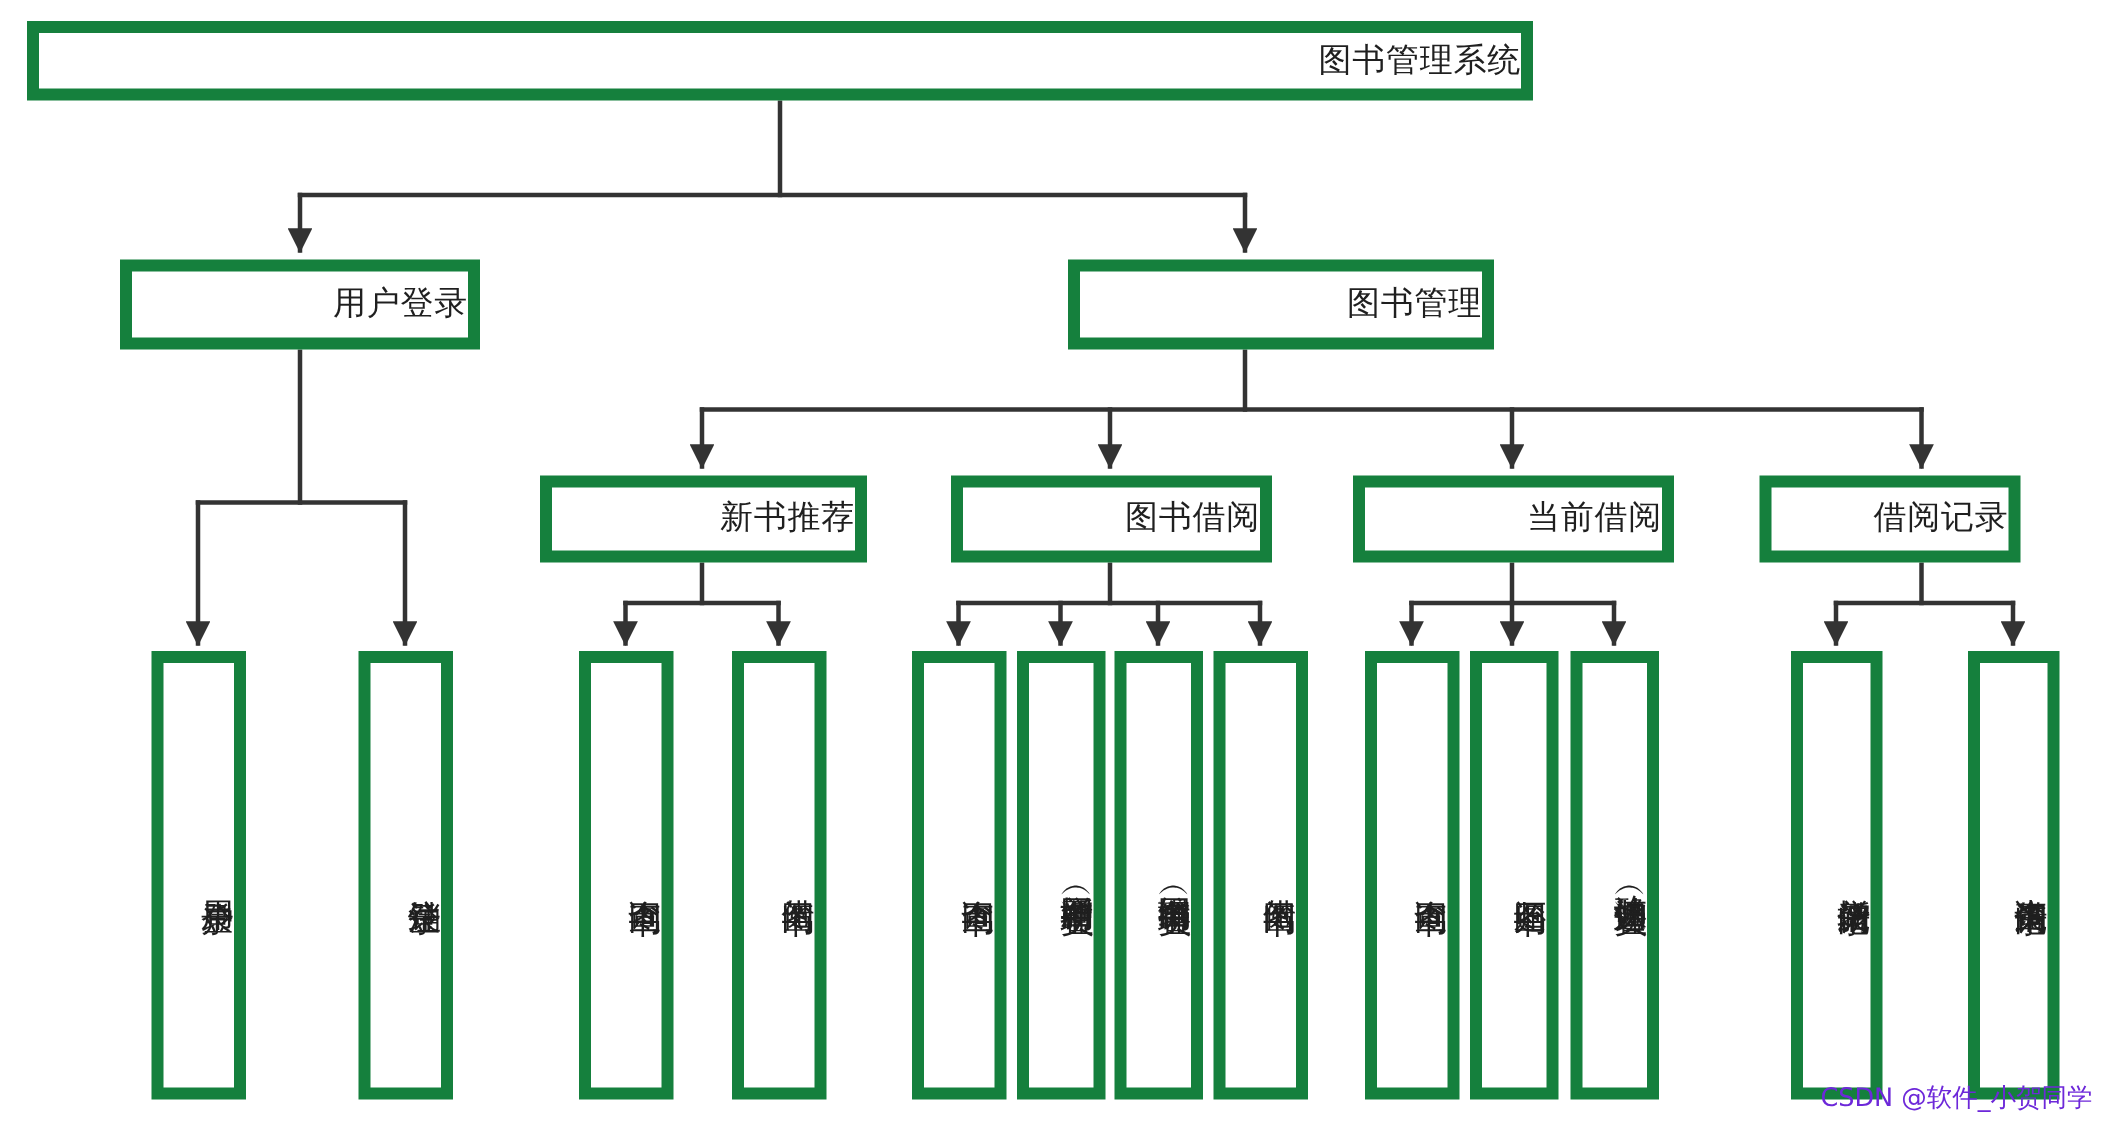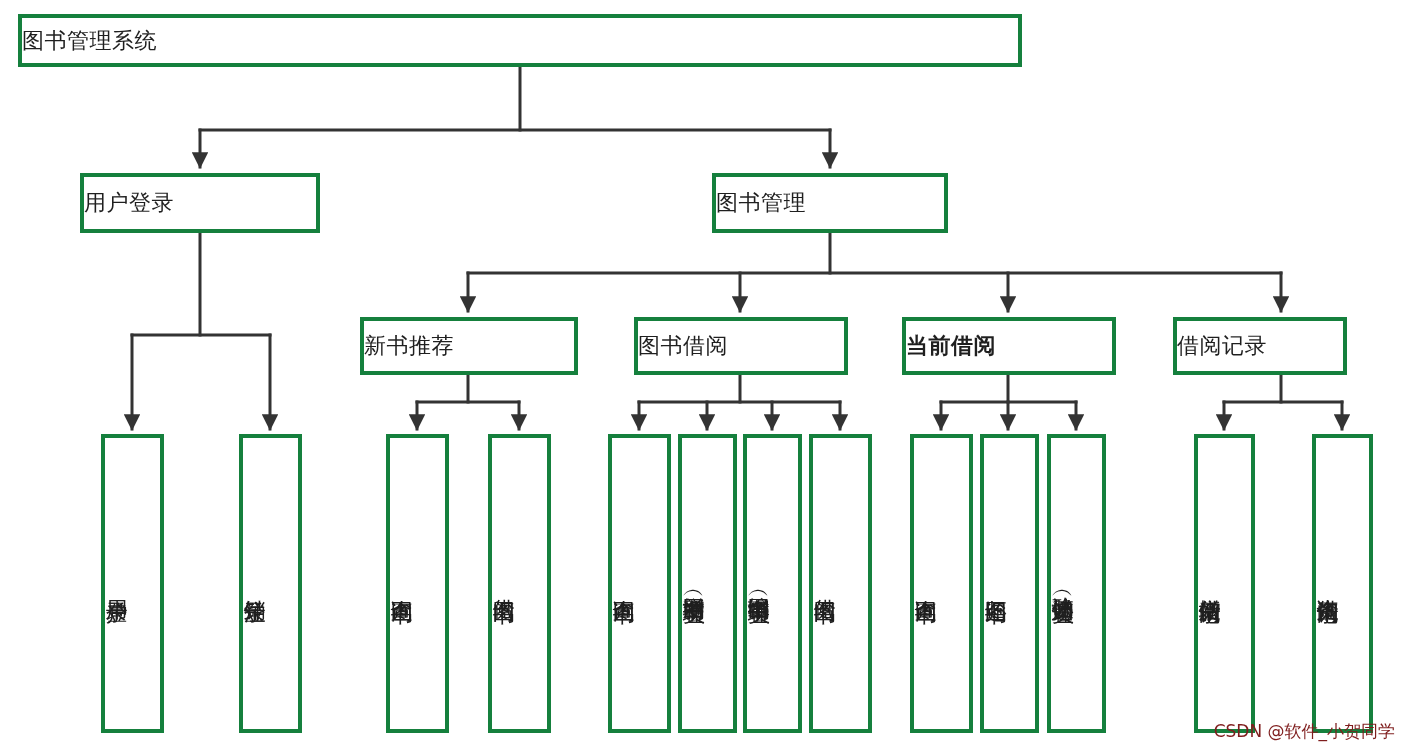--- a/index.html
+++ b/index.html
@@ -24,24 +24,24 @@
     left: 0;
     top: 0;
     width: 1405px;
     height: 747px;
     pointer-events: none;
   }
   .node {
     position: absolute;
     box-sizing: border-box;
     background: #ffffff;
-    border: 4px solid #15803d;
+    border: 8px solid #15803d;
     display: flex;
     align-items: center;
-    justify-content: flex-start;
+    justify-content: flex-end;
     z-index: 2;
   }
   .node-label {
     display: block;
     text-align: center;
     color: #1f1f1f;
     line-height: 1.15;
     letter-spacing: 0.5px;
   }
   .node.h .node-label {
@@ -57,21 +57,21 @@
     font-size: 22px;
     line-height: 1.08;
     letter-spacing: 1px;
     max-height: 100%;
   }
   #watermark {
     position: absolute;
     right: 10px;
     bottom: 4px;
     font-size: 17px;
-    color: #7f1d1d;
+    color: #6d28d9;
     z-index: 5;
     white-space: nowrap;
     font-family: "DejaVu Sans", "Liberation Sans", sans-serif;
   }
 </style>
 </head>
 <body>
 
 <div id="canvas">
 
@@ -125,31 +125,31 @@
     </g>
   </svg>
 
   <div class="node h" style="left:18px; top:14px; width:1004px; height:53px;">
     <span class="node-label">图书管理系统</span>
   </div>
 
   <div class="node h" style="left:80px; top:173px; width:240px; height:60px;">
     <span class="node-label">用户登录</span>
   </div>
-  <div class="node h" style="left:712px; top:173px; width:236px; height:60px;">
+  <div class="node h" style="left:712px; top:173px; width:284px; height:60px;">
     <span class="node-label">图书管理</span>
   </div>
 
   <div class="node h" style="left:634px; top:317px; width:214px; height:58px;">
     <span class="node-label">图书借阅</span>
   </div>
   <div class="node h" style="left:360px; top:317px; width:218px; height:58px;">
     <span class="node-label">新书推荐</span>
   </div>
-  <div class="node h" style="left:902px; top:317px; width:214px; height:58px;font-weight:bold;">
+  <div class="node h" style="left:902px; top:317px; width:214px; height:58px;">
     <span class="node-label">当前借阅</span>
   </div>
   <div class="node h" style="left:1173px; top:317px; width:174px; height:58px;">
     <span class="node-label">借阅记录</span>
   </div>
 
   <div class="node v" style="left:101px; top:434px; width:63px; height:299px;">
     <span class="node-label">用户登录</span>
   </div>
   <div class="node v" style="left:239px; top:434px; width:63px; height:299px;">

